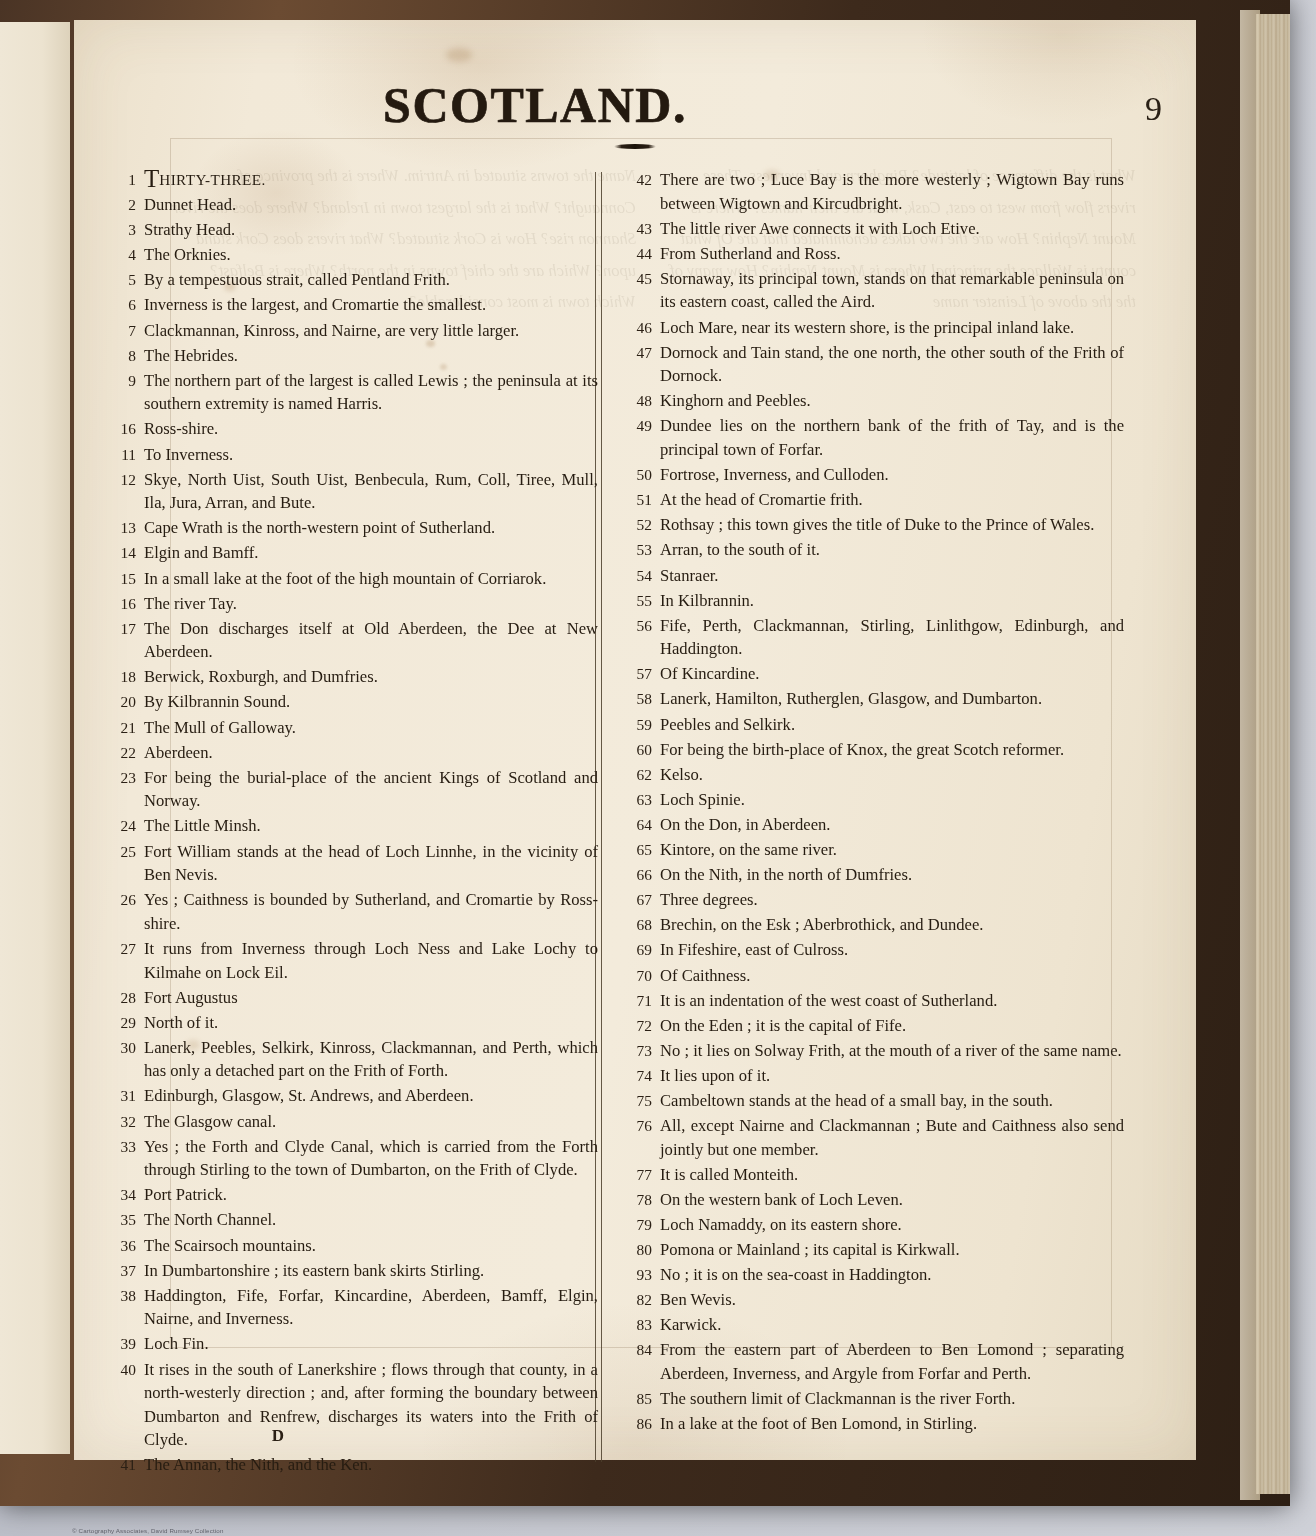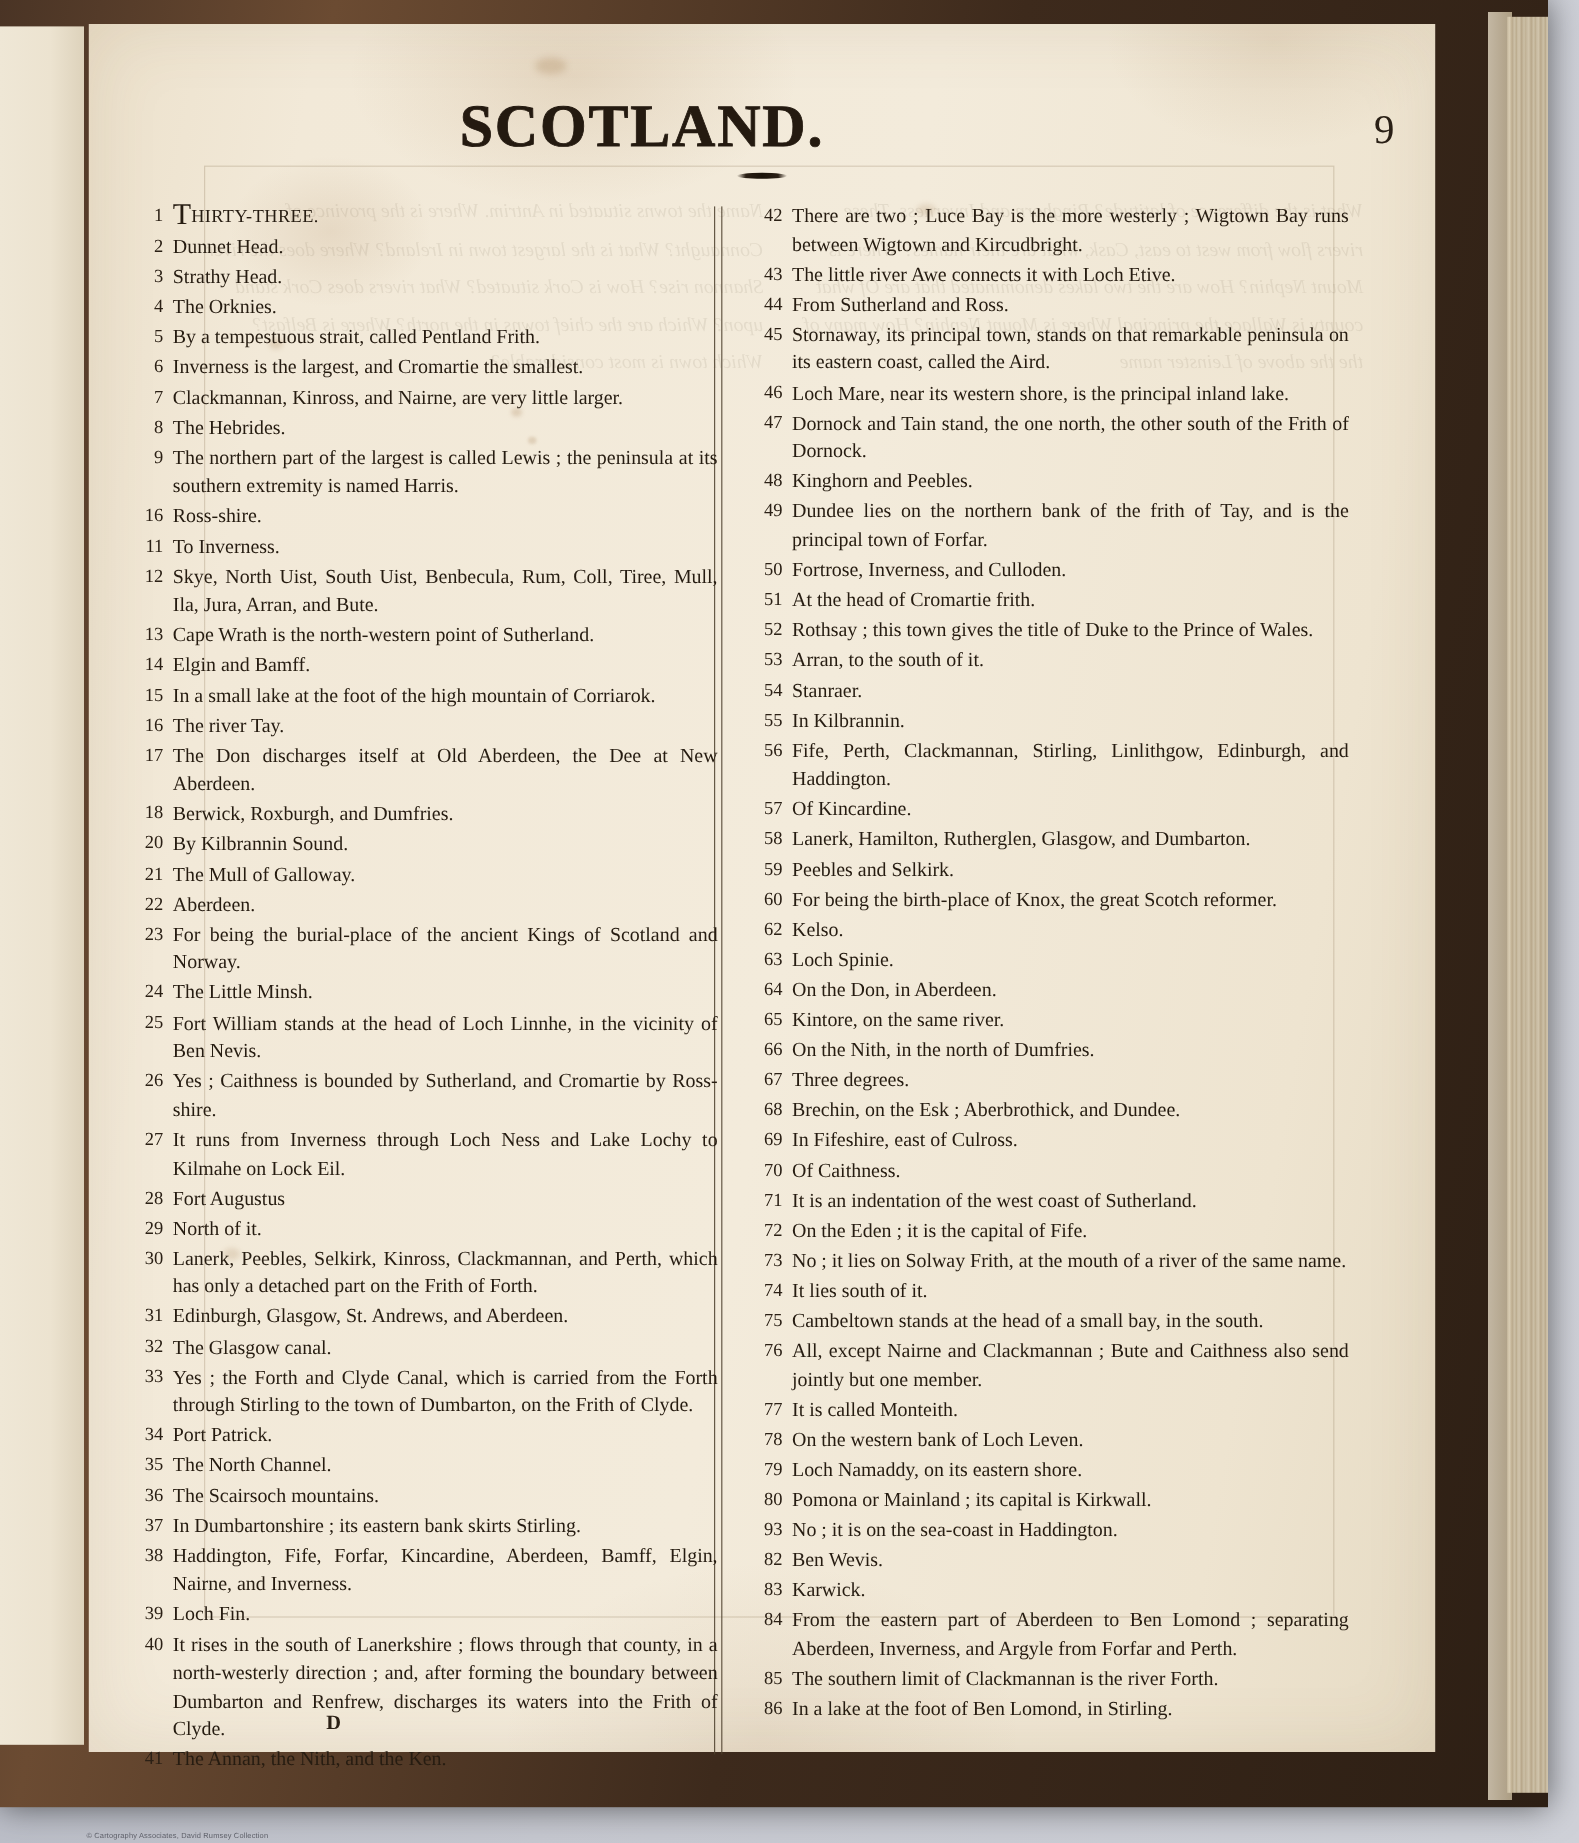--- a/index.html
+++ b/index.html
@@ -402,21 +402,21 @@
           <div class="item">
             <span class="n">72</span>
             <span class="t">On the Eden ;  it is the capital of Fife.</span>
           </div>
           <div class="item">
             <span class="n">73</span>
             <span class="t">No ; it lies on Solway Frith, at the mouth of a river of the same name.</span>
           </div>
           <div class="item">
             <span class="n">74</span>
-            <span class="t">It lies south of it.</span>
+            <span class="t">It lies upon of it.</span>
           </div>
           <div class="item">
             <span class="n">75</span>
             <span class="t">Cambeltown stands at the head of a small bay, in the south.</span>
           </div>
           <div class="item">
             <span class="n">76</span>
             <span class="t">All,  except Nairne and Clackmannan ;  Bute and Caithness also send jointly but one member.</span>
           </div>
           <div class="item">

